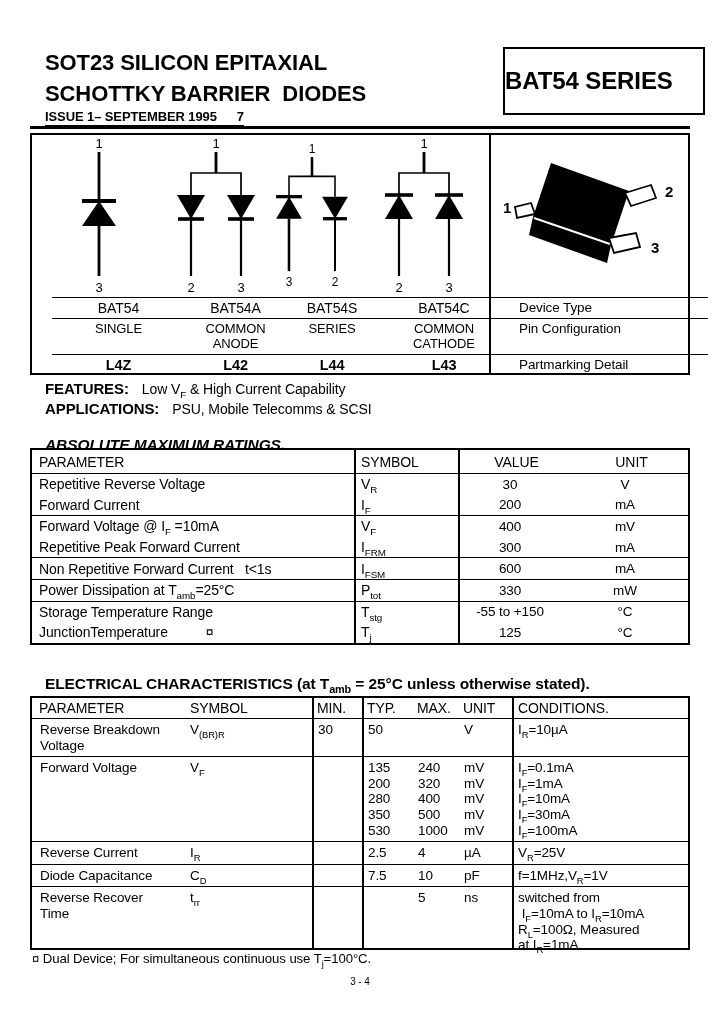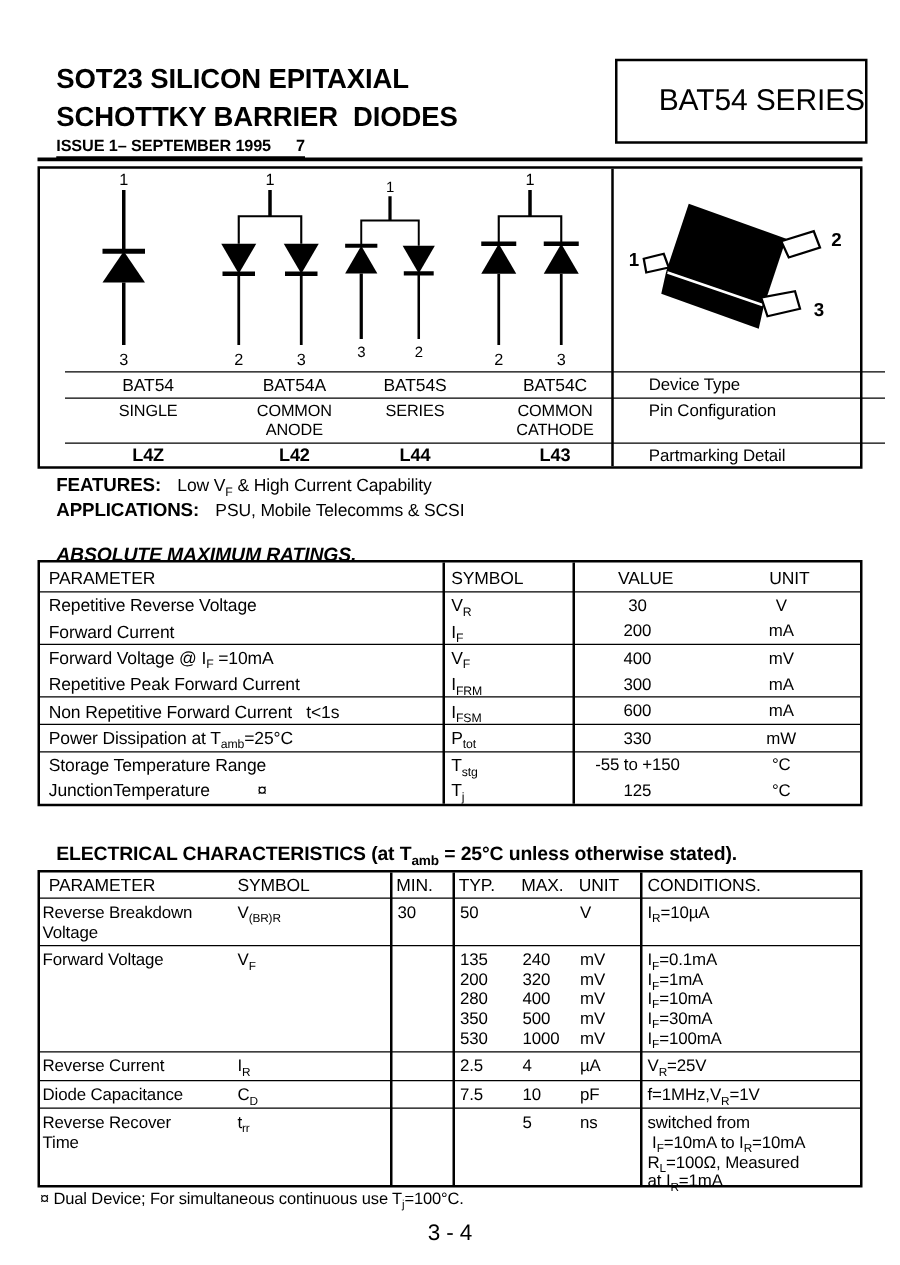--- a/index.html
+++ b/index.html
@@ -7,22 +7,22 @@
         font-family:"Liberation Sans",sans-serif;overflow:hidden;letter-spacing:-0.1px;}
   .abs{position:absolute;}
   sub{font-size:0.7em;line-height:0;}
   
   .title{left:45px;font-size:22px;font-weight:700;white-space:pre;}
   #title1{top:50px;}
   #title2{top:81px;}
   #issue{left:45px;top:109px;font-size:13px;font-weight:700;border-bottom:2.5px solid #000;
          padding-bottom:1px;display:flex;gap:20px;width:max-content;}
   #rule{left:30px;top:126px;width:660px;height:3px;background:#000;}
-  #series-box{left:492px;top:47px;width:198px;height:64px;border:2.5px solid #000;
-              display:flex;align-items:center;justify-content:flex-end;font-size:24px;font-weight:400;}
+  #series-box{left:503px;top:47px;width:198px;height:64px;border:2.5px solid #000;
+              display:flex;align-items:center;justify-content:flex-start;font-size:24px;font-weight:700;}
   
   #dev-table{left:30px;top:133px;width:660px;height:242px;border:2px solid #000;box-sizing:border-box;}
   #dev-diagrams{position:absolute;top:0;left:0;width:656px;height:162px;display:grid;
                 grid-template-columns:133px 101px 92px 132px 198px;}
   .diag-cell{display:flex;justify-content:center;align-items:flex-start;}
   #pkg-divider{position:absolute;left:457px;top:0;width:2px;height:100%;background:#000;}
   #dev-rows{position:absolute;left:0;top:162px;width:656px;margin-left:20px;}
   .dev-row{display:grid;grid-template-columns:133px 101px 92px 132px 198px;border-top:1.5px solid #000;box-sizing:border-box;}
   .dev-row > div{display:flex;align-items:flex-start;justify-content:center;text-align:center;padding-top:2px;box-sizing:border-box;}
   .dev-row > div.rlabel{justify-content:flex-start;text-align:left;padding-left:9px;font-size:13.5px;}
@@ -60,29 +60,29 @@
   #ec-head .h1{position:relative;padding-left:7px;}
   #ec-head .h1 .h-sym{position:absolute;left:158px;top:0;}
   #ec-head .h-min{padding-left:5px;}
   #ec-head .h-tmu{display:grid;grid-template-columns:50px 46px 54px;}
   #ec-head .h-tmu span{padding-left:5px;}
   #ec-head .h-cond{padding-left:6px;}
   .ec-row{display:grid;grid-template-columns:280px 50px 150px 176px;border-top:1.5px solid #000;
           box-sizing:border-box;font-size:13.5px;line-height:15.6px;}
   .ec-row:first-child{border-top:none;}
   .ec-row > div{padding-top:3px;padding-bottom:3px;box-sizing:border-box;}
-  .ec-param{position:relative;padding-left:2px;white-space:pre-wrap;padding-right:96px;}
+  .ec-param{position:relative;padding-left:8px;white-space:pre-wrap;padding-right:96px;}
   .ec-sym{position:absolute;left:158px;top:3px;white-space:nowrap;}
   .ec-min{padding-left:6px;}
   .ec-line{display:grid;grid-template-columns:50px 46px 54px;}
   .ec-line span{padding-left:6px;}
   .ec-cond{padding-left:6px;white-space:pre-wrap;}
   
   #footnote{left:32px;top:951px;font-size:13.2px;}
-  #page-num{left:0;right:0;top:976px;text-align:center;font-size:18px;}
+  #page-num{left:0;right:0;top:976px;text-align:center;font-size:10px;}
   svg text{font-family:"Liberation Sans",sans-serif;font-size:13px;}
   svg .pkg-lbl{font-size:15px;font-weight:700;}
 </style>
 </head>
 <body>
 
 <div class="page">
 
   <div class="abs title" id="title1">SOT23 SILICON EPITAXIAL</div>
   <div class="abs title" id="title2">SCHOTTKY BARRIER  DIODES</div>

